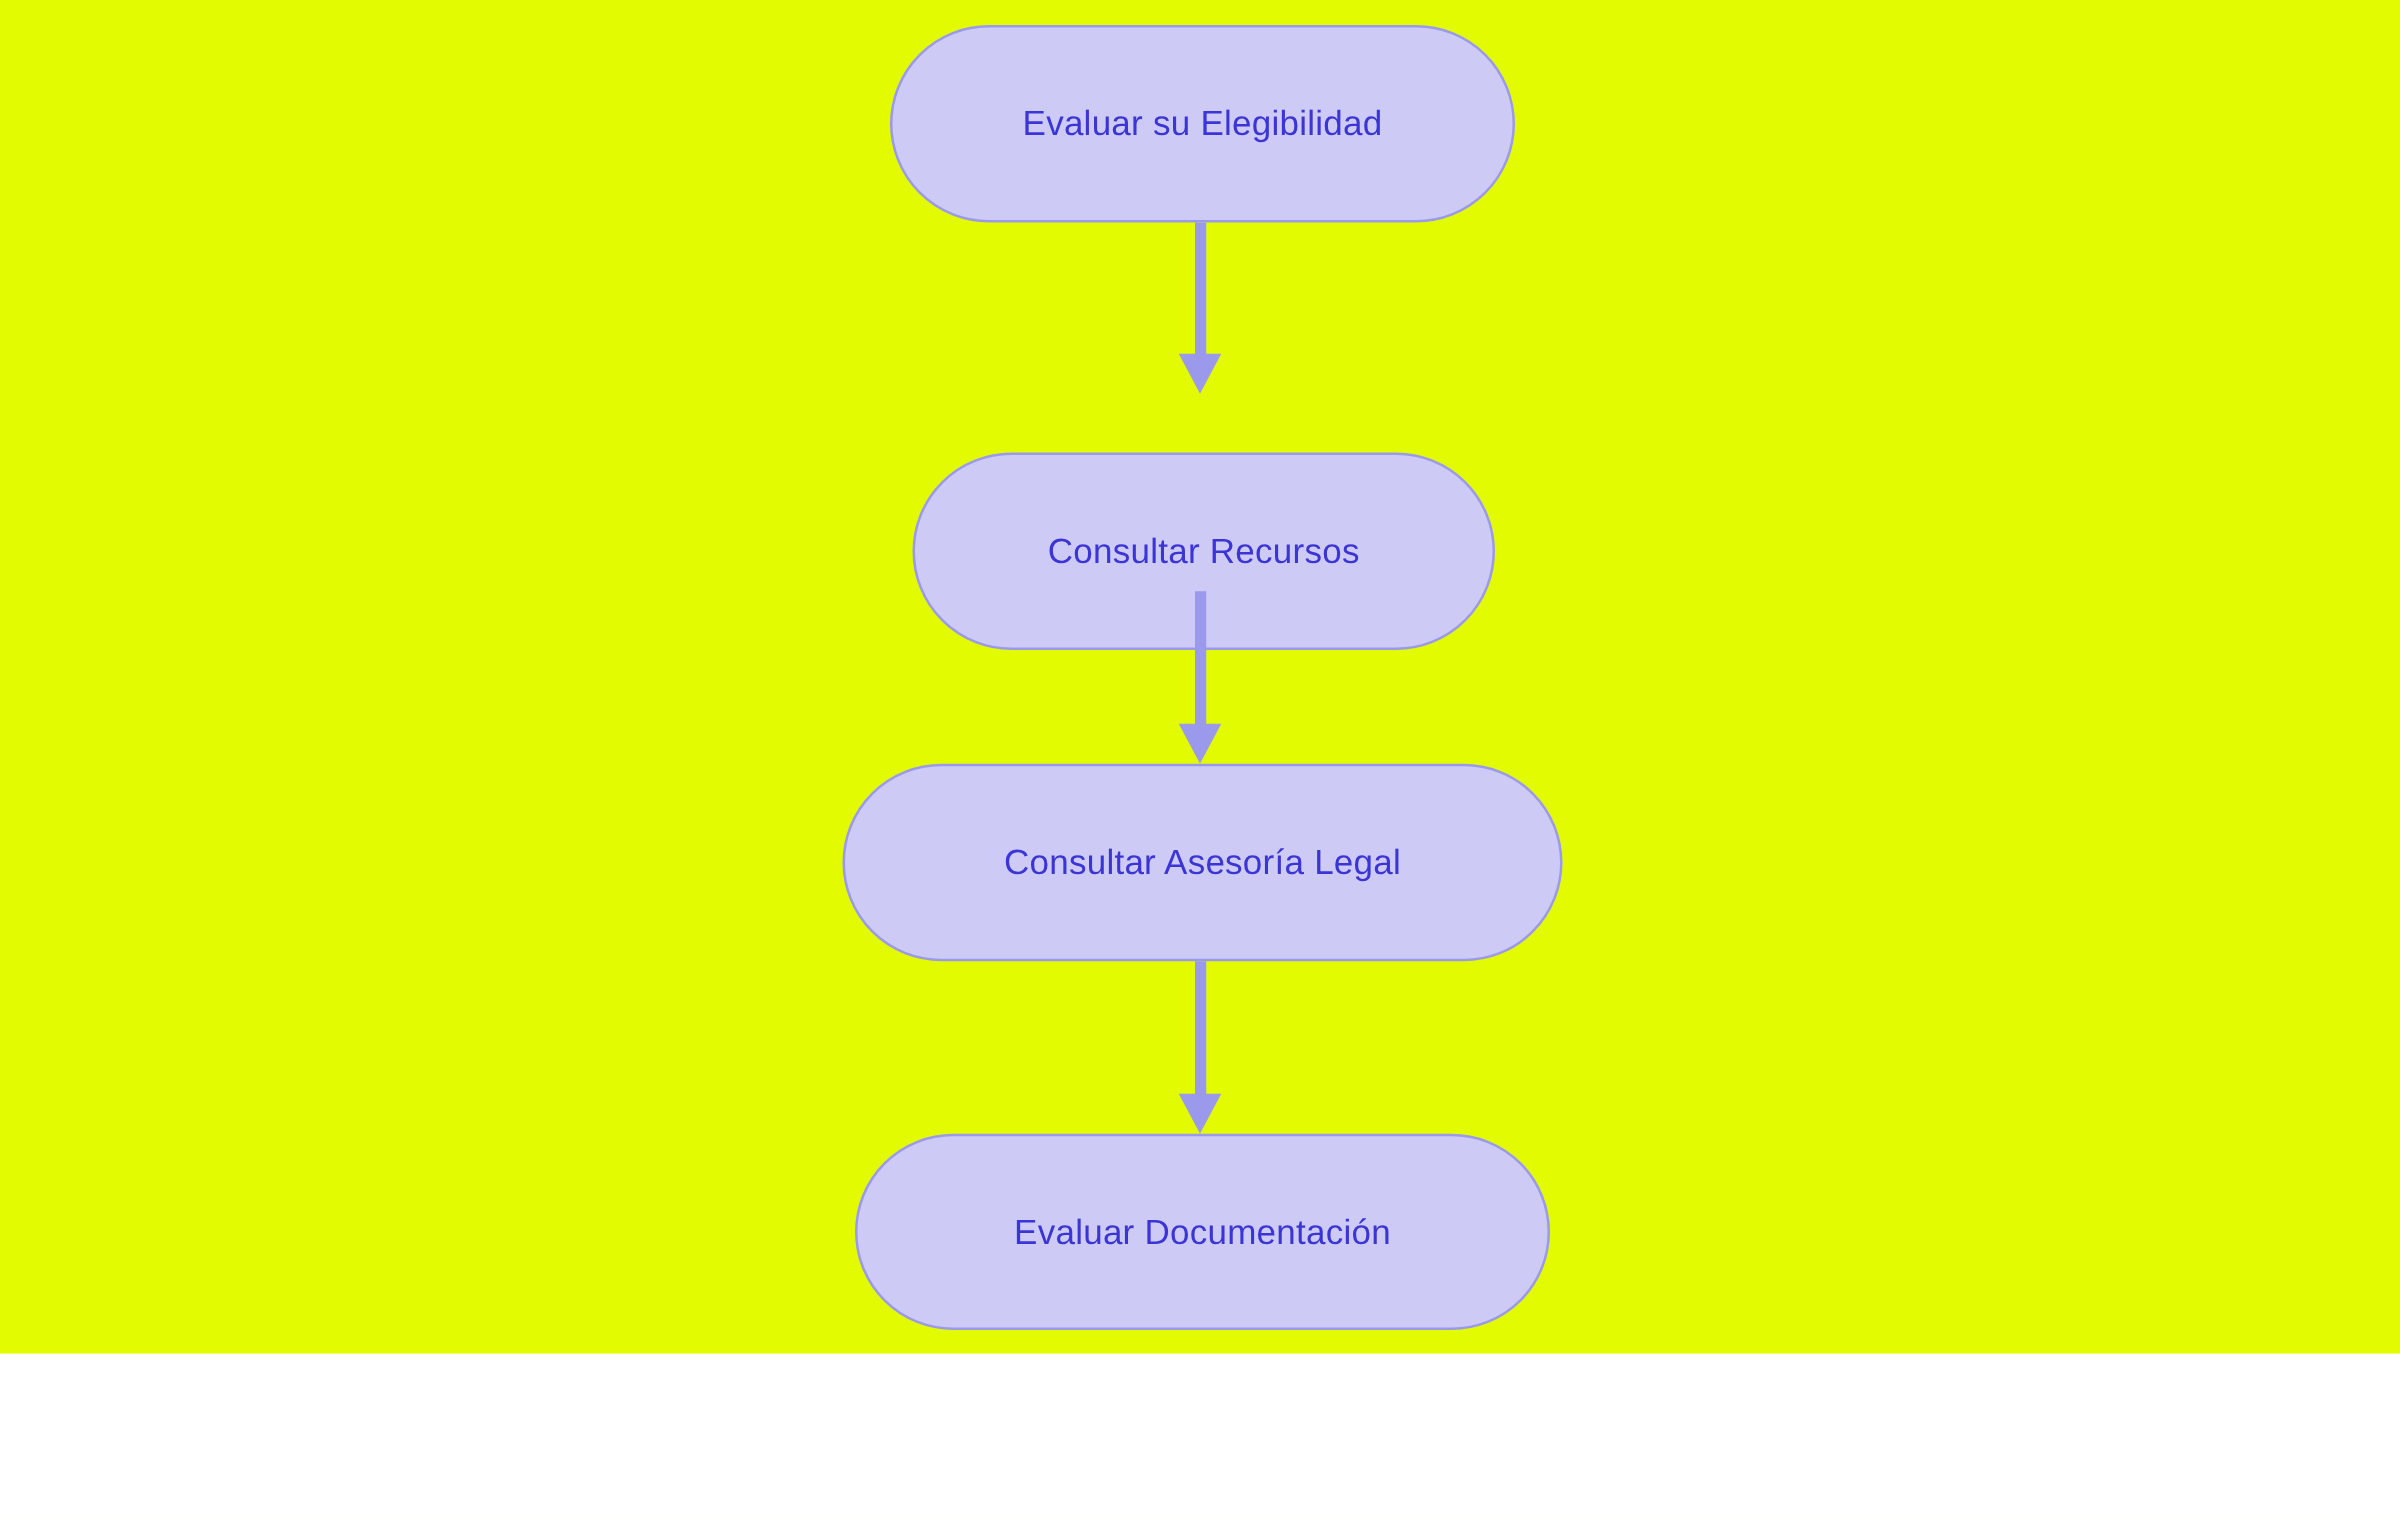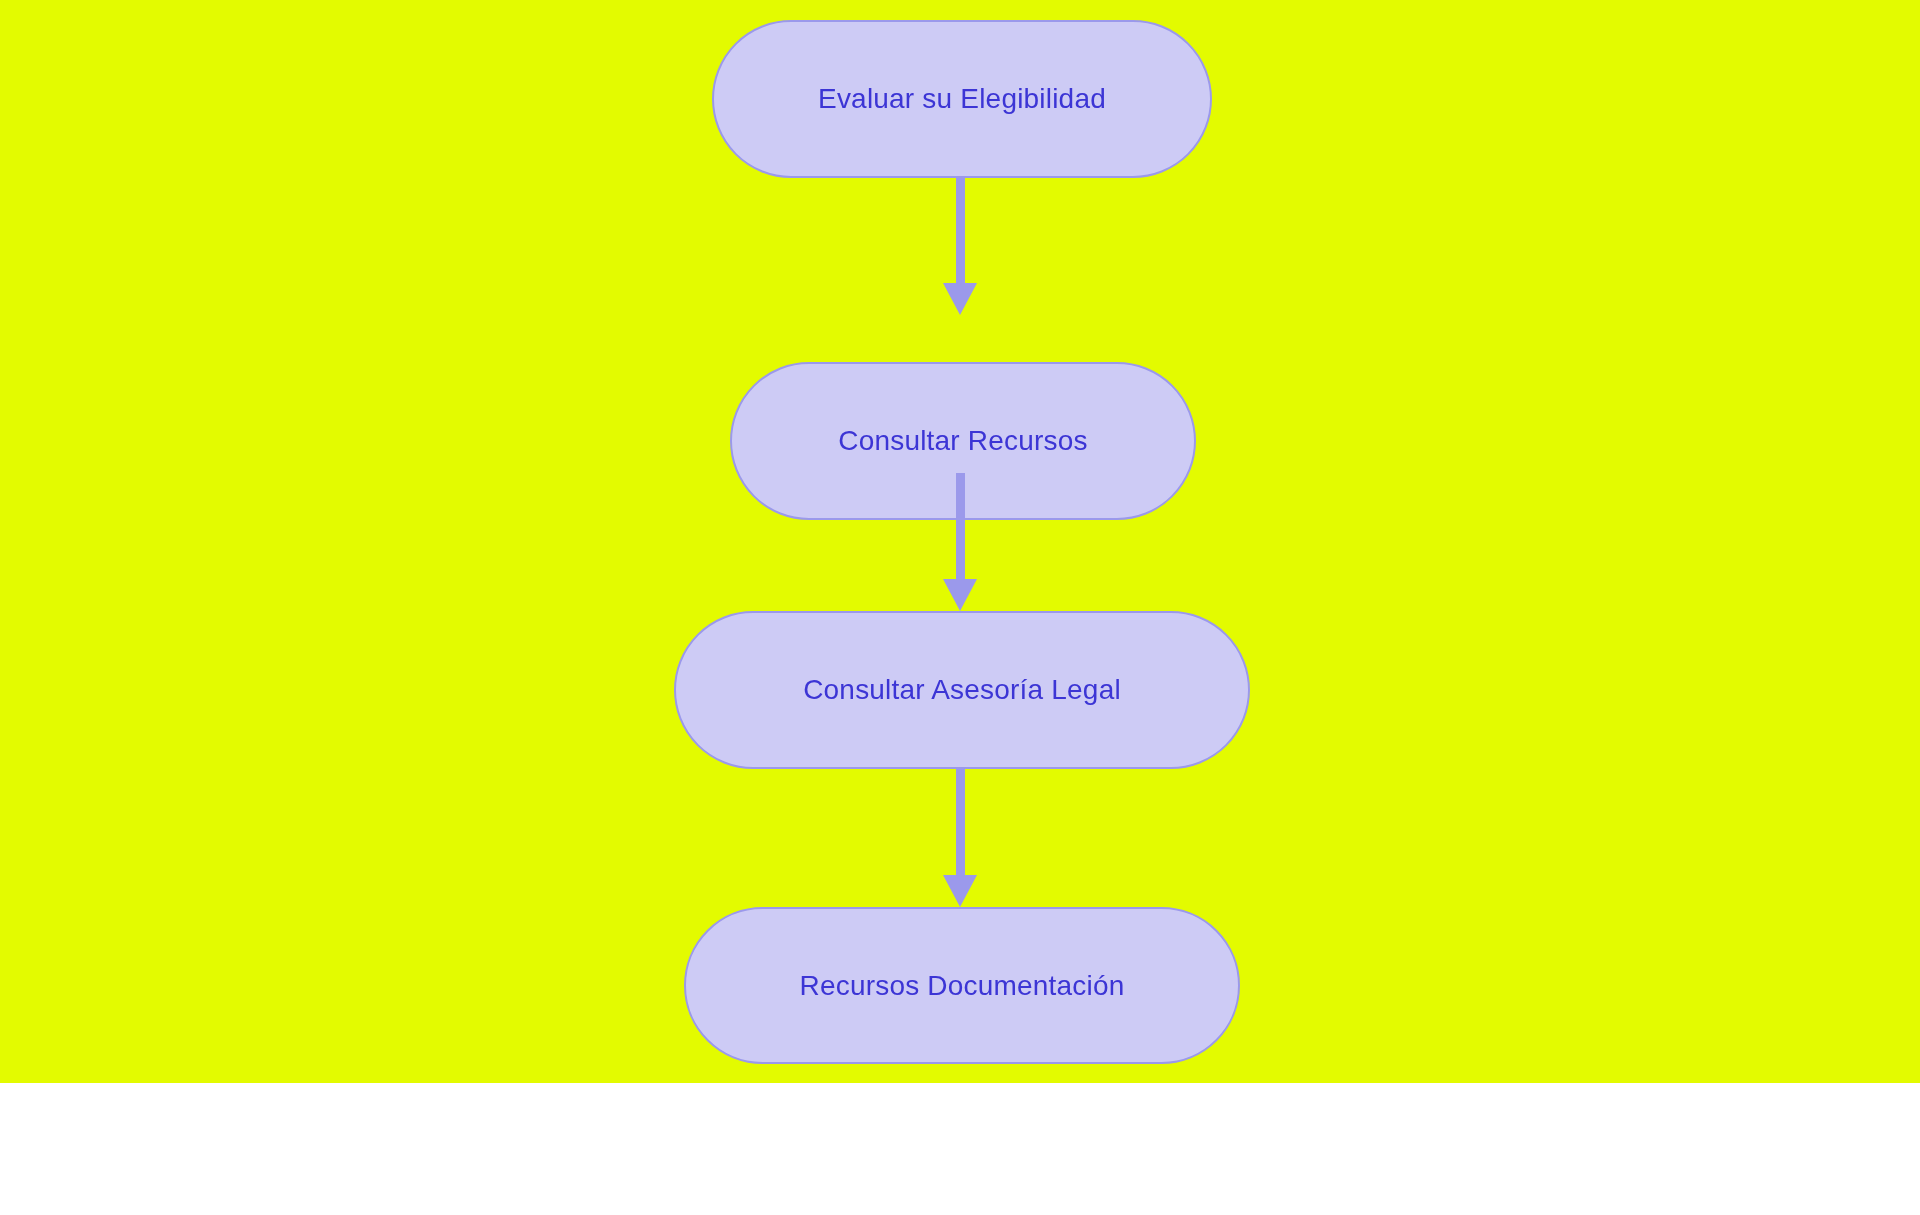--- a/index.html
+++ b/index.html
@@ -99,21 +99,21 @@
     <div class="flow-node node-3">
       <span>Consultar Asesoría Legal</span>
     </div>
 
     <div class="flow-arrow arrow-3">
       <div class="shaft"></div>
       <div class="head"></div>
     </div>
 
     <div class="flow-node node-4">
-      <span>Recursos Documentación</span>
+      <span>Evaluar Documentación</span>
     </div>
 
   </div>
 
   <div class="footer">
     
   </div>
 
 </div>
 

